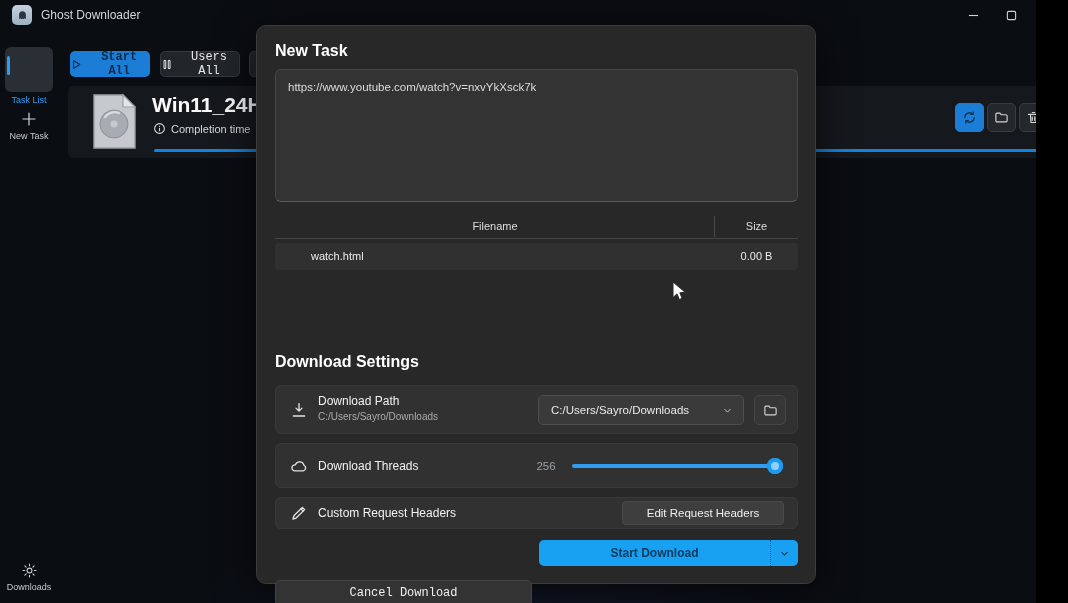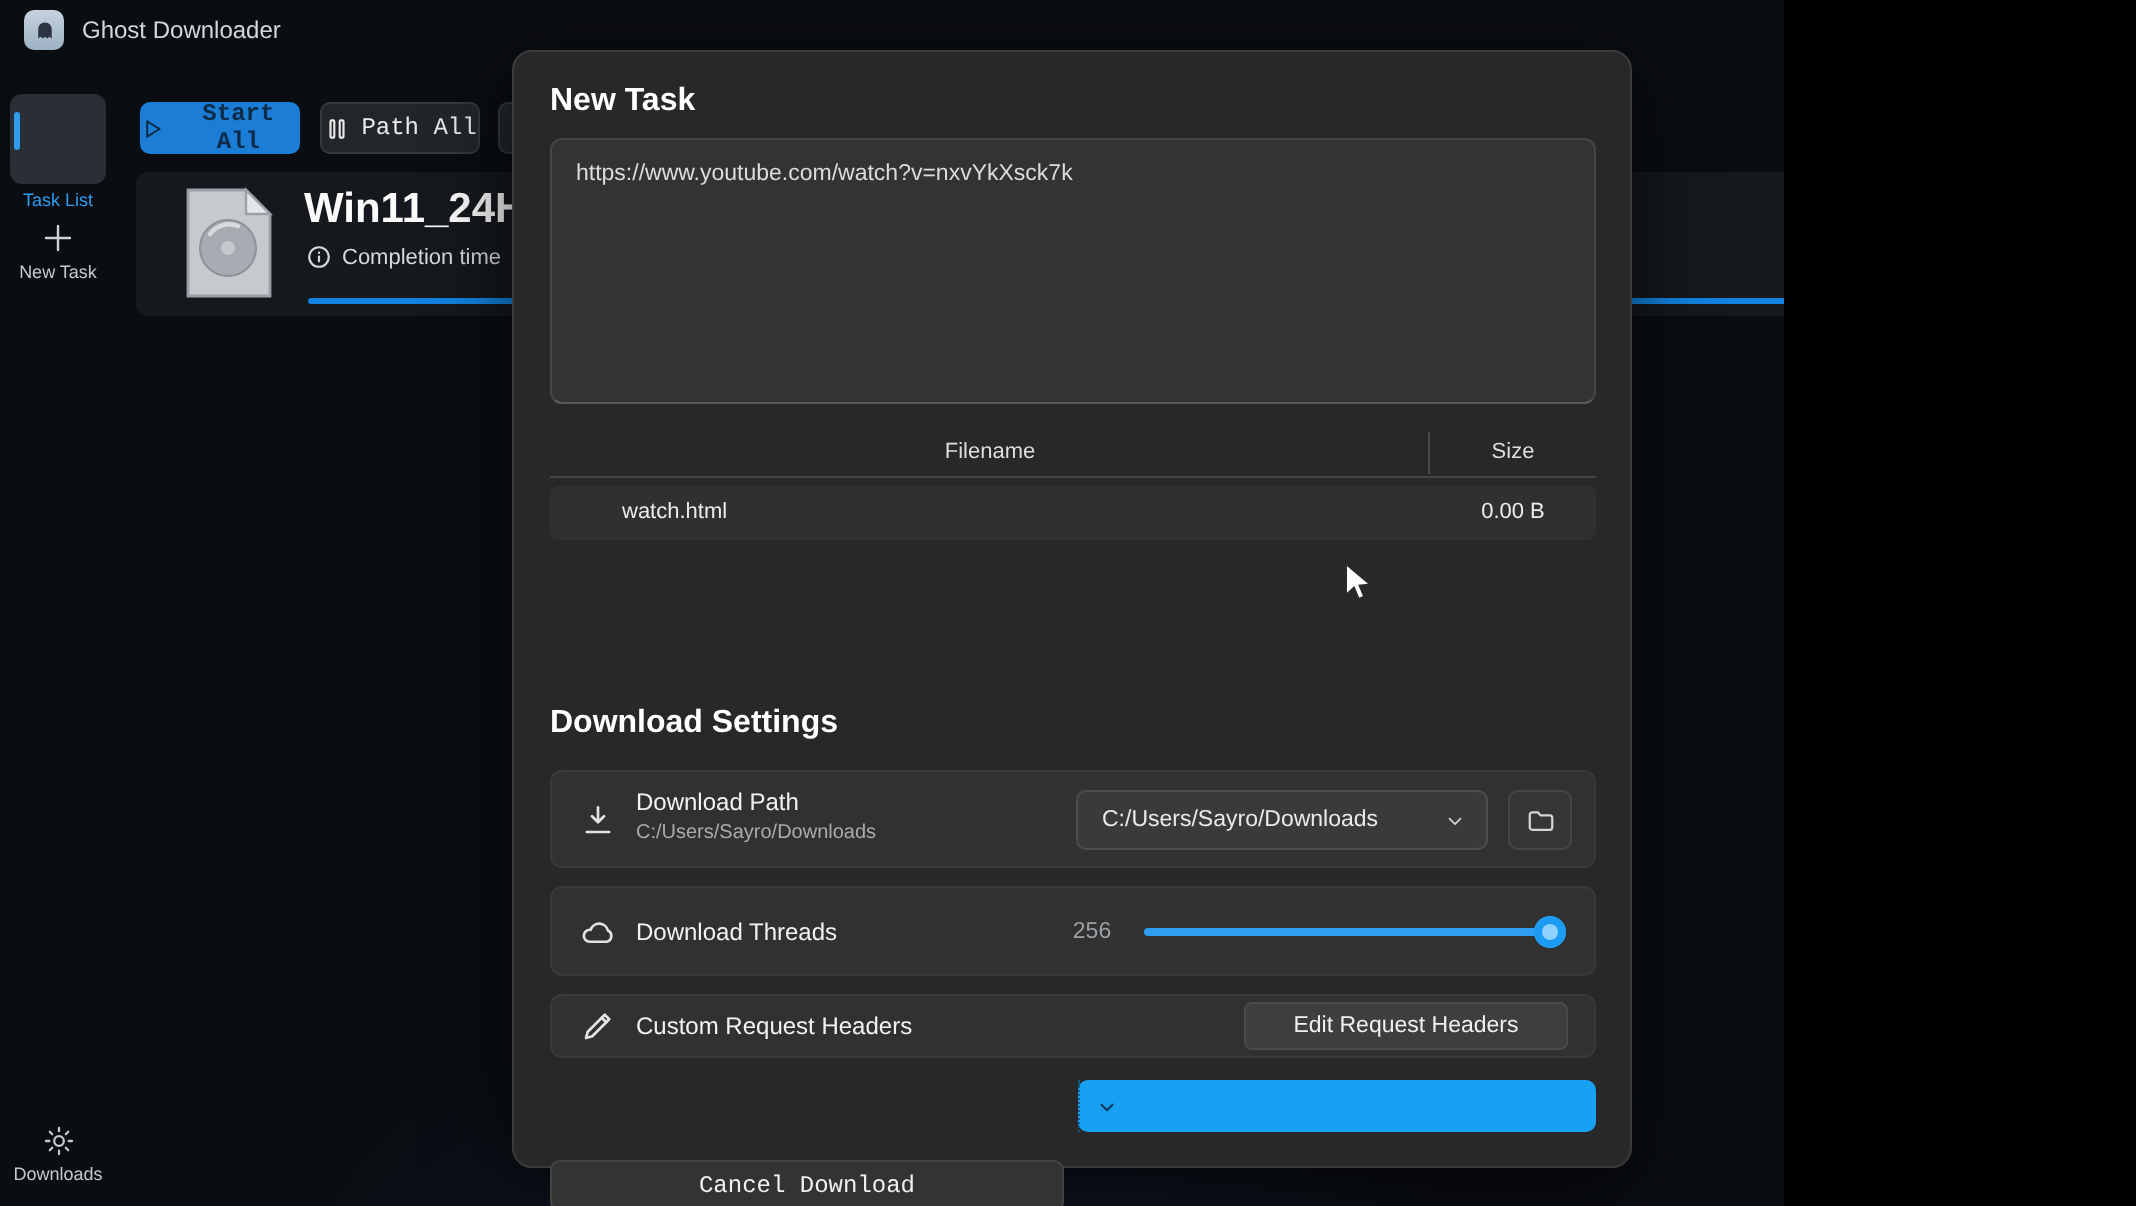--- a/index.html
+++ b/index.html
@@ -1,19 +1,19 @@
 <!DOCTYPE html>
 <html><head>
 <meta charset="utf-8">
 <style>
   * { margin:0; padding:0; box-sizing:border-box; }
   html,body { background:#000; }
   body { font-family:"Liberation Sans","DejaVu Sans",sans-serif; }
   .app {
-    position:relative; width:892px; height:603px; overflow:hidden;
+    position:relative; width:1036px; height:603px; overflow:hidden;
     background: radial-gradient(55% 45% at 50% 108%, #131a2c 0%, rgba(10,13,18,0) 60%), #0a0d12;
     color:#e8e8e8;
   }
   
   .titlebar { position:absolute; left:0; top:0; width:1068px; height:30px; }
   .app-icon { position:absolute; left:12px; top:5px; width:20px; height:20px; border-radius:5px;
     background:linear-gradient(180deg,#c6d2de,#9db1c2); display:flex; align-items:center; justify-content:center; }
   .app-title { position:absolute; left:41px; top:0; line-height:30px; font-size:12px; color:#d3d7db; }
   .win-controls { position:absolute; right:0; top:0; display:flex; height:30px; }
   .win-btn { width:38px; height:30px; display:flex; align-items:center; justify-content:center; }
@@ -148,21 +148,21 @@
     <svg width="13" height="13" viewBox="0 0 24 24" fill="none" stroke="#0d2b47" stroke-width="2" stroke-linejoin="round">
         <path d="M7 4.5l12 7.5-12 7.5z"></path>
       </svg>
     <span>Start All</span>
   </button>
   <button class="btn pause-all">
     <svg width="13" height="13" viewBox="0 0 24 24" fill="none" stroke="#e9e9e9" stroke-width="2">
         <rect x="6" y="4" width="3.5" height="16" rx="1"></rect>
         <rect x="14.5" y="4" width="3.5" height="16" rx="1"></rect>
       </svg>
-    <span>Path All</span>
+    <span>Users All</span>
   </button>
   <div class="partial-btn"></div>
 
   <div class="task-card">
     <div class="file-icon">
       <svg width="45" height="57" viewBox="0 0 45 57">
         <path d="M2 2h29l12 12v41H2z" fill="#c6cacf" stroke="#9aa0a7" stroke-width="1.4"></path>
         <path d="M31 2l12 12H31z" fill="#e4e7ea" stroke="#9aa0a7" stroke-width="1.2"></path>
         <circle cx="22" cy="31" r="14" fill="#a7acb2"></circle>
         <circle cx="22" cy="31" r="14" fill="none" stroke="#8d939a" stroke-width="1"></circle>
@@ -255,20 +255,21 @@
           <path d="M4 20l1.2-4.2L16.5 4.5l3 3L8.2 18.8 4 20z"></path>
           <path d="M14.5 6.5l3 3"></path>
         </svg>
       <div class="card-label">Custom Request Headers</div>
       <button class="edit-btn">Edit Request Headers</button>
     </div>
 
     <div class="dlg-actions">
       <button class="btn cancel-btn">Cancel Download</button>
       <div class="split-btn">
+        <span class="split-main">Start Download</span>
         <span class="split-chev">
           <svg width="11" height="11" viewBox="0 0 24 24" fill="none" stroke="#0a3a5e" stroke-width="2.4" stroke-linecap="round" stroke-linejoin="round">
               <path d="M6 9.5l6 6 6-6"></path>
             </svg>
         </span>
       </div>
     </div>
   </div>
 
   <div class="cursor">

